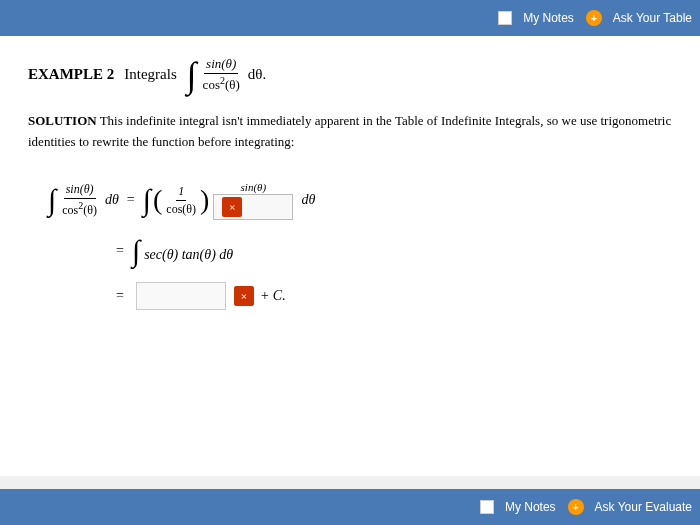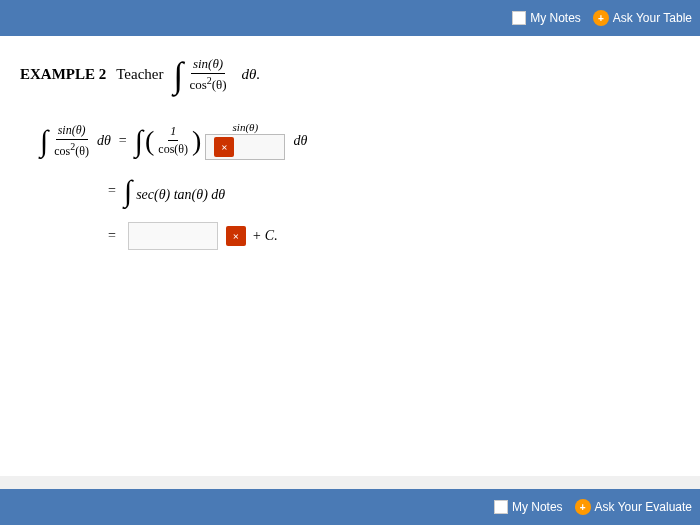--- a/index.html
+++ b/index.html
@@ -18,21 +18,21 @@
       display: flex;
       align-items: center;
       justify-content: flex-end;
       padding-right: 8px;
       gap: 12px;
     }
 
     .top-bar-item {
       display: flex;
       align-items: center;
-      gap: 4px;
+      gap: 11px;
       color: white;
       font-size: 12px;
       font-family: Arial, sans-serif;
     }
 
     .notes-checkbox {
       width: 14px;
       height: 14px;
       background: white;
       border: 1px solid #ccc;
@@ -47,21 +47,21 @@
       display: inline-flex;
       align-items: center;
       justify-content: center;
       color: white;
       font-size: 10px;
       font-weight: bold;
     }
 
     .main-content {
       background: white;
-      padding: 20px 20px;
+      padding: 20px 28px;
       min-height: 440px;
       position: relative;
     }
 
     .example-title {
       font-size: 15px;
       margin-bottom: 18px;
       display: flex;
       align-items: center;
       gap: 10px;
@@ -204,32 +204,36 @@
   <div class="top-bar-item">
     <span class="ask-teacher-icon">+</span>
     <span>Ask Your Table</span>
   </div>
 </div>
 
 <div class="main-content">
 
   <div class="example-title">
     <span class="bold">EXAMPLE 2</span>
-    <span>Teacher</span>
+    <span>Integrals</span>
 
     <span style="display:inline-flex; align-items:center;">
       <span class="integral">∫</span>
       <span class="frac">
         <span class="frac-num">sin(θ)</span>
         <span class="frac-den">cos<sup>2</sup>(θ)</span>
       </span>
-      <span style="margin-left:11px; font-style:italic;">dθ.</span>
+      <span style="margin-left:4px; ">dθ.</span>
     </span>
   </div>
 
+  <div class="solution-text">
+    <span class="solution-label">SOLUTION</span>
+    <span>  This indefinite integral isn't immediately apparent in the Table of Indefinite Integrals, so we use trigonometric identities to rewrite the function before integrating:</span>
+  </div>
 
   <div class="math-area">
 
     <div class="math-row">
 
       <span style="display:inline-flex; align-items:center;">
         <span class="integral" style="font-size:30px;">∫</span>
         <span class="frac" style="font-size:12px;">
           <span class="frac-num">sin(θ)</span>
           <span class="frac-den">cos<sup>2</sup>(θ)</span>

